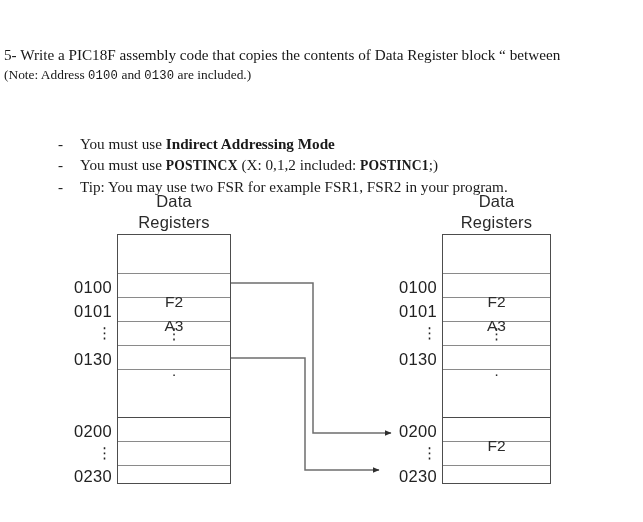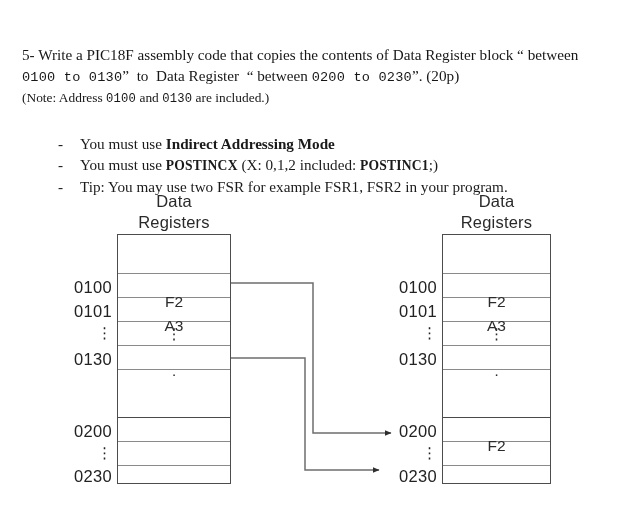--- a/index.html
+++ b/index.html
@@ -13,21 +13,21 @@
     position: relative;
     overflow: hidden;
     font-family: "Liberation Serif", serif;
     color: #1a1a1a;
     -webkit-font-smoothing: antialiased;
   }
 
   
   #question-block {
     position: absolute;
-    left: 22px;
+    left: 4px;
     top: 44px;
     width: 600px;
   }
   .q-line {
     font-family: "Liberation Serif", serif;
     font-size: 15.2px;
     line-height: 21px;
     color: #171717;
     white-space: pre-wrap;
   }
@@ -140,21 +140,20 @@
     position: absolute;
     left: 0; top: 0;
     width: 643px; height: 522px;
   }
 </style>
 </head>
 <body>
 
 <div id="question-block">
   <div class="q-line"><span>5- Write a PIC18F assembly code that copies the contents of Data Register block “ between</span></div>
-  <div class="q-line"><span class="mono">0100 to 0130</span><span>”  to  Data Register  “ between </span><span class="mono">0200 to 0230</span><span>”. (20p)</span></div>
   <div class="q-line note"><span>(Note: Address </span><span class="mono-sm">0100</span><span> and </span><span class="mono-sm">0130</span><span> are included.)</span></div>
 </div>
 
 <div id="requirement-list">
 
   <div class="req-row">
     <span class="req-dash">-</span>
     <span class="req-text"><span>You must use </span><span class="bold">Indirect Addressing Mode</span></span>
   </div>
 

